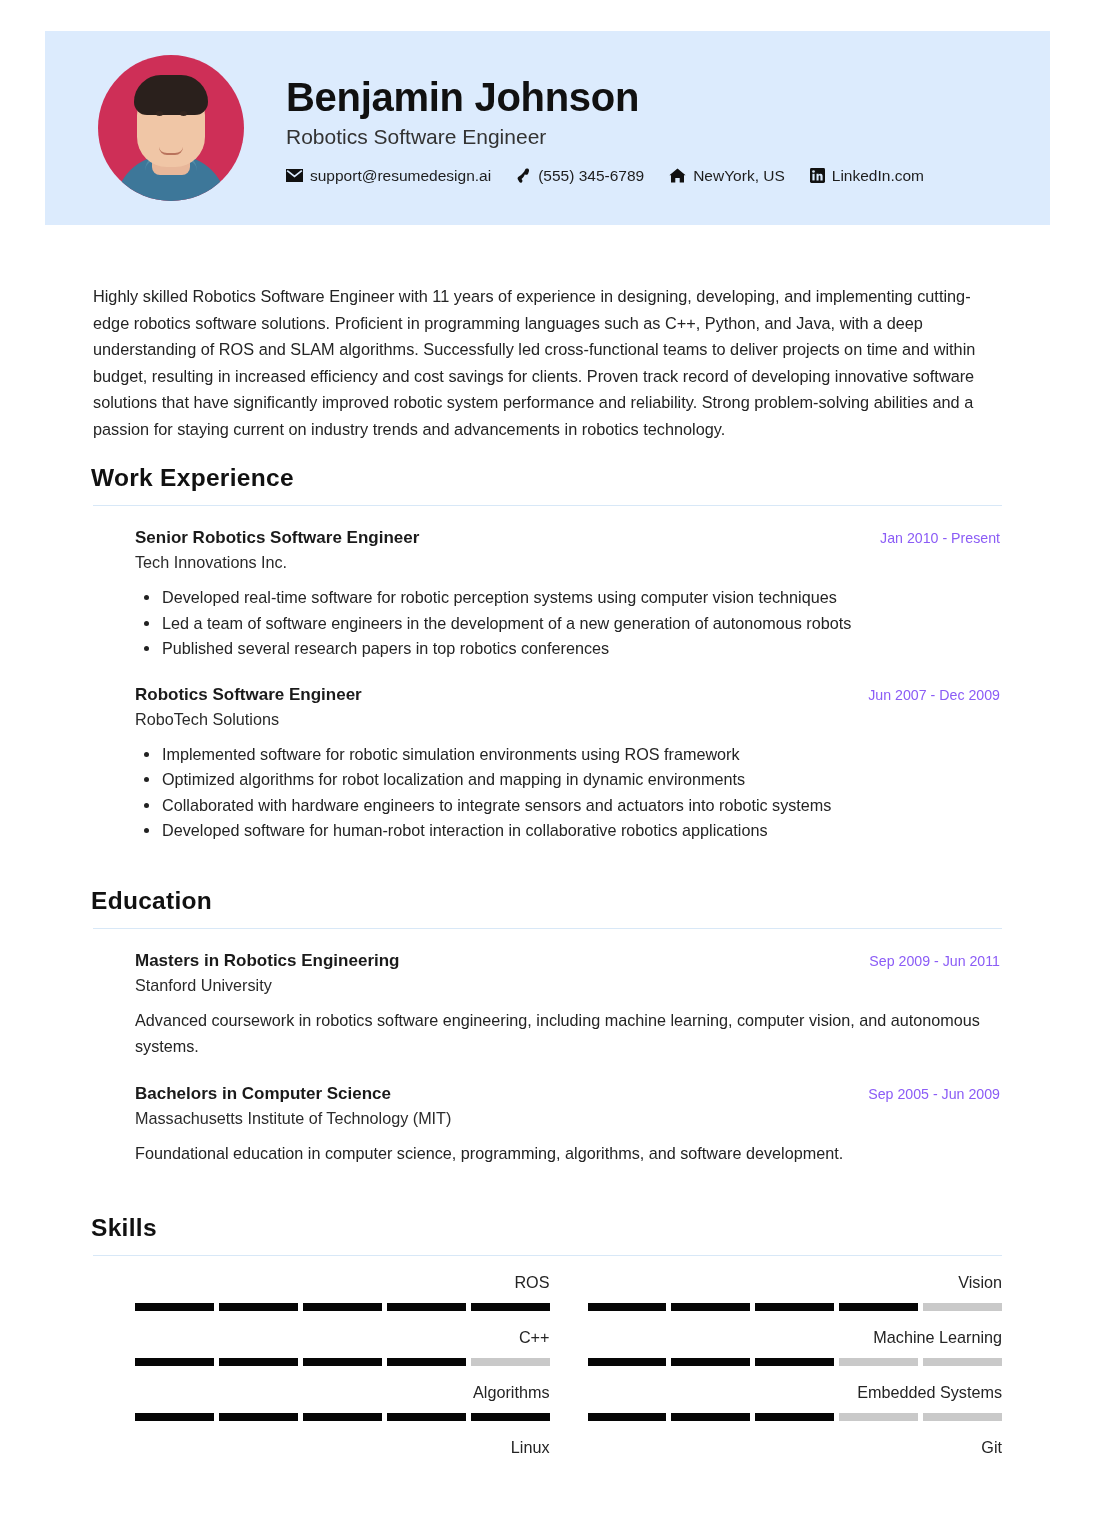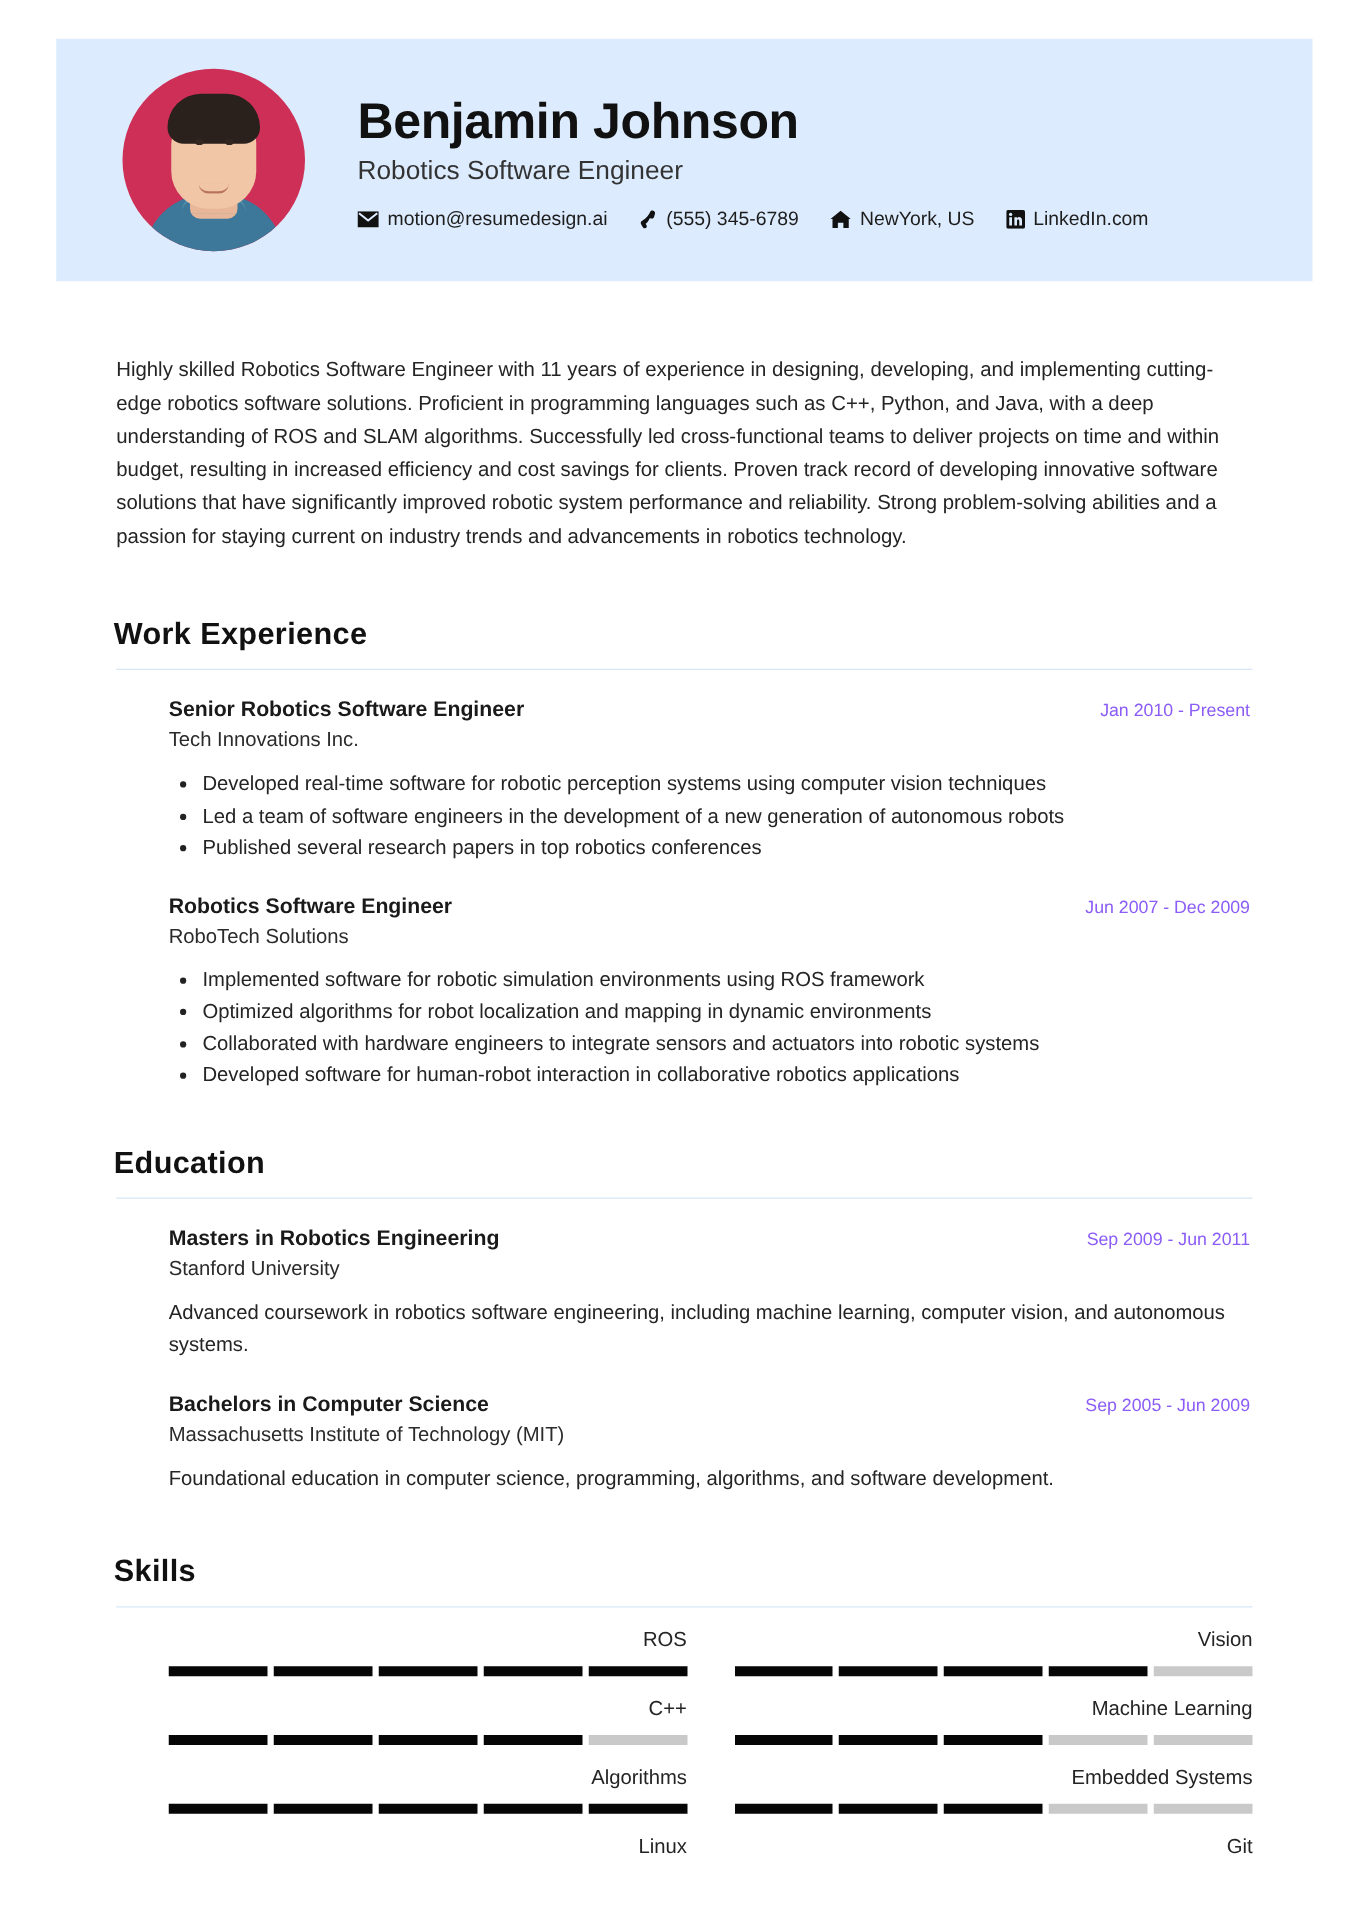--- a/index.html
+++ b/index.html
@@ -273,21 +273,21 @@
 
       <div class="contacts">
 
         <div class="contact-item">
           <span class="ci">
             <svg width="17" height="13" viewBox="0 0 17 13">
               <rect x="0" y="0" width="17" height="13" fill="#111"></rect>
               <path d="M1.2 1.6 L8.5 7.4 L15.8 1.6" fill="none" stroke="#dcebfd" stroke-width="1.7"></path>
             </svg>
           </span>
-          <span>motion@resumedesign.ai</span>
+          <span>support@resumedesign.ai</span>
         </div>
 
         <div class="contact-item">
           <span class="ci">
             <svg width="15" height="15" viewBox="0 0 15 15">
               <path d="M11.6 0.6 C12.7 0.9 13.3 2 13 3 L12.2 5.6 C11.9 6.5 11 7 10.1 6.8 L8.7 6.5 C8.2 8.2 7 9.9 5.5 10.9 L6.2 12.1 C6.7 12.9 6.5 13.9 5.7 14.4 C4.9 14.9 3.9 14.7 3.4 13.9 L1.9 11.4 C1.3 10.5 1.6 9.3 2.5 8.8 C6.3 6.6 8.5 3.4 9.2 1.4 C9.5 0.7 10.5 0.3 11.6 0.6 Z" fill="#111"></path>
             </svg>
           </span>
           <span>(555) 345-6789</span>
         </div>
@@ -314,21 +314,21 @@
         </div>
 
       </div>
     </div>
   </div>
 
   <div class="body-wrap">
 
     <div class="summary">Highly skilled Robotics Software Engineer with 11 years of experience in designing, developing, and implementing cutting-edge robotics software solutions. Proficient in programming languages such as C++, Python, and Java, with a deep understanding of ROS and SLAM algorithms. Successfully led cross-functional teams to deliver projects on time and within budget, resulting in increased efficiency and cost savings for clients. Proven track record of developing innovative software solutions that have significantly improved robotic system performance and reliability. Strong problem-solving abilities and a passion for staying current on industry trends and advancements in robotics technology.</div>
 
-    <div class="section" style="margin-top:52px;">
+    <div class="section" style="margin-top:22px;">
       <div class="section-head">Work Experience</div>
       <div class="rule"></div>
 
       <div class="entry" style="margin-top:22px;">
         <div class="entry-top">
           <div class="entry-role">Senior Robotics Software Engineer</div>
           <div class="entry-date">Jan 2010 - Present</div>
         </div>
         <div class="entry-org">Tech Innovations Inc.</div>
         <ul class="bullets">

